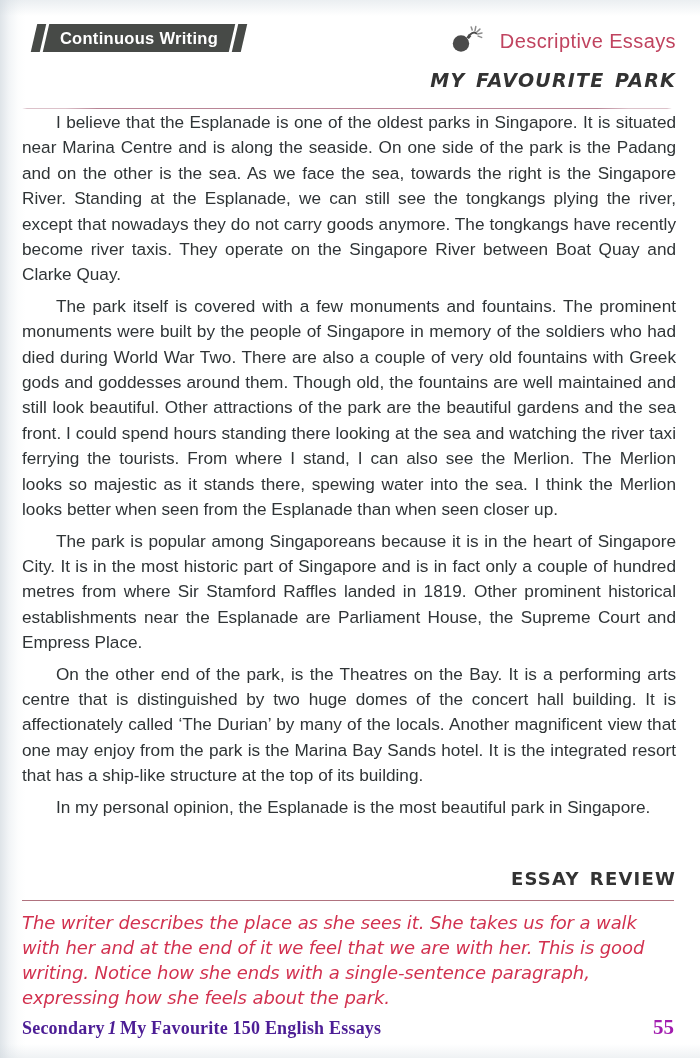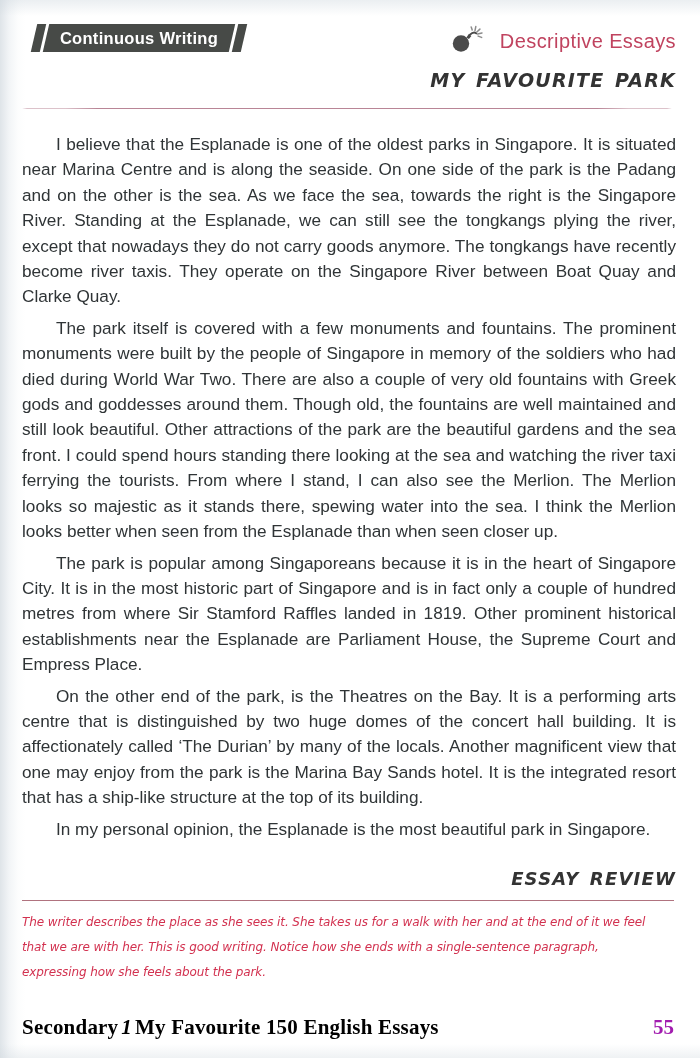--- a/index.html
+++ b/index.html
@@ -130,21 +130,21 @@
     position: absolute;
     left: 22px; top: 108px;
     width: 650px; height: 0;
     border-top: 1.4px solid #b98596;
     border-radius: 40%;
   }
 
   
   .body-copy {
     position: absolute;
-    left: 22px; top: 132px;
+    left: 22px; top: 110px;
     width: 654px;
   }
   .body-copy p {
     margin: 0 0 6px 0;
     text-indent: 34px;
     text-align: justify;
     font-size: 17.2px;
     line-height: 25.4px;
     color: #2f3436;
     font-family: "Liberation Sans", sans-serif;
@@ -157,21 +157,20 @@
     font-size: 16.4px;
     line-height: 24px;
     color: #2f3436;
   }
 
   
   .review-heading {
     position: absolute;
     right: 24px; top: 861px;
     font-family: "DejaVu Sans", sans-serif;
-    font-style: italic;
     font-weight: bold;
     font-size: 26px;
     color: #333333;
     letter-spacing: 1.2px;
     white-space: nowrap;
     font-variant: small-caps;
     text-transform: lowercase;
   }
   .rule-review {
     position: absolute;
@@ -179,40 +178,40 @@
     width: 652px; height: 0;
     border-top: 1.4px solid #b0737f;
   }
   .review-text {
     position: absolute;
     left: 22px; top: 910px;
     width: 640px;
     margin: 0;
     font-family: "DejaVu Sans", sans-serif;
     font-style: italic;
-    font-size: 12px;
+    font-size: 18px;
     line-height: 25px;
     color: #d2314f;
     letter-spacing: -0.1px;
   }
 
   
   .footer {
     position: absolute;
     left: 22px; bottom: 18px;
     width: 652px;
     display: flex;
     align-items: baseline;
     justify-content: space-between;
     font-family: "Liberation Serif", serif;
   }
   .footer-title {
-    font-size: 21px;
-    font-weight: bold;
-    color: #000000;
+    font-size: 18px;
+    font-weight: bold;
+    color: #4c1d95;
     letter-spacing: 0.2px;
     white-space: nowrap;
   }
   .footer-title .book-num {
     font-style: italic;
     padding: 0 3px;
   }
   .page-number {
     font-size: 21px;
     font-weight: bold;

